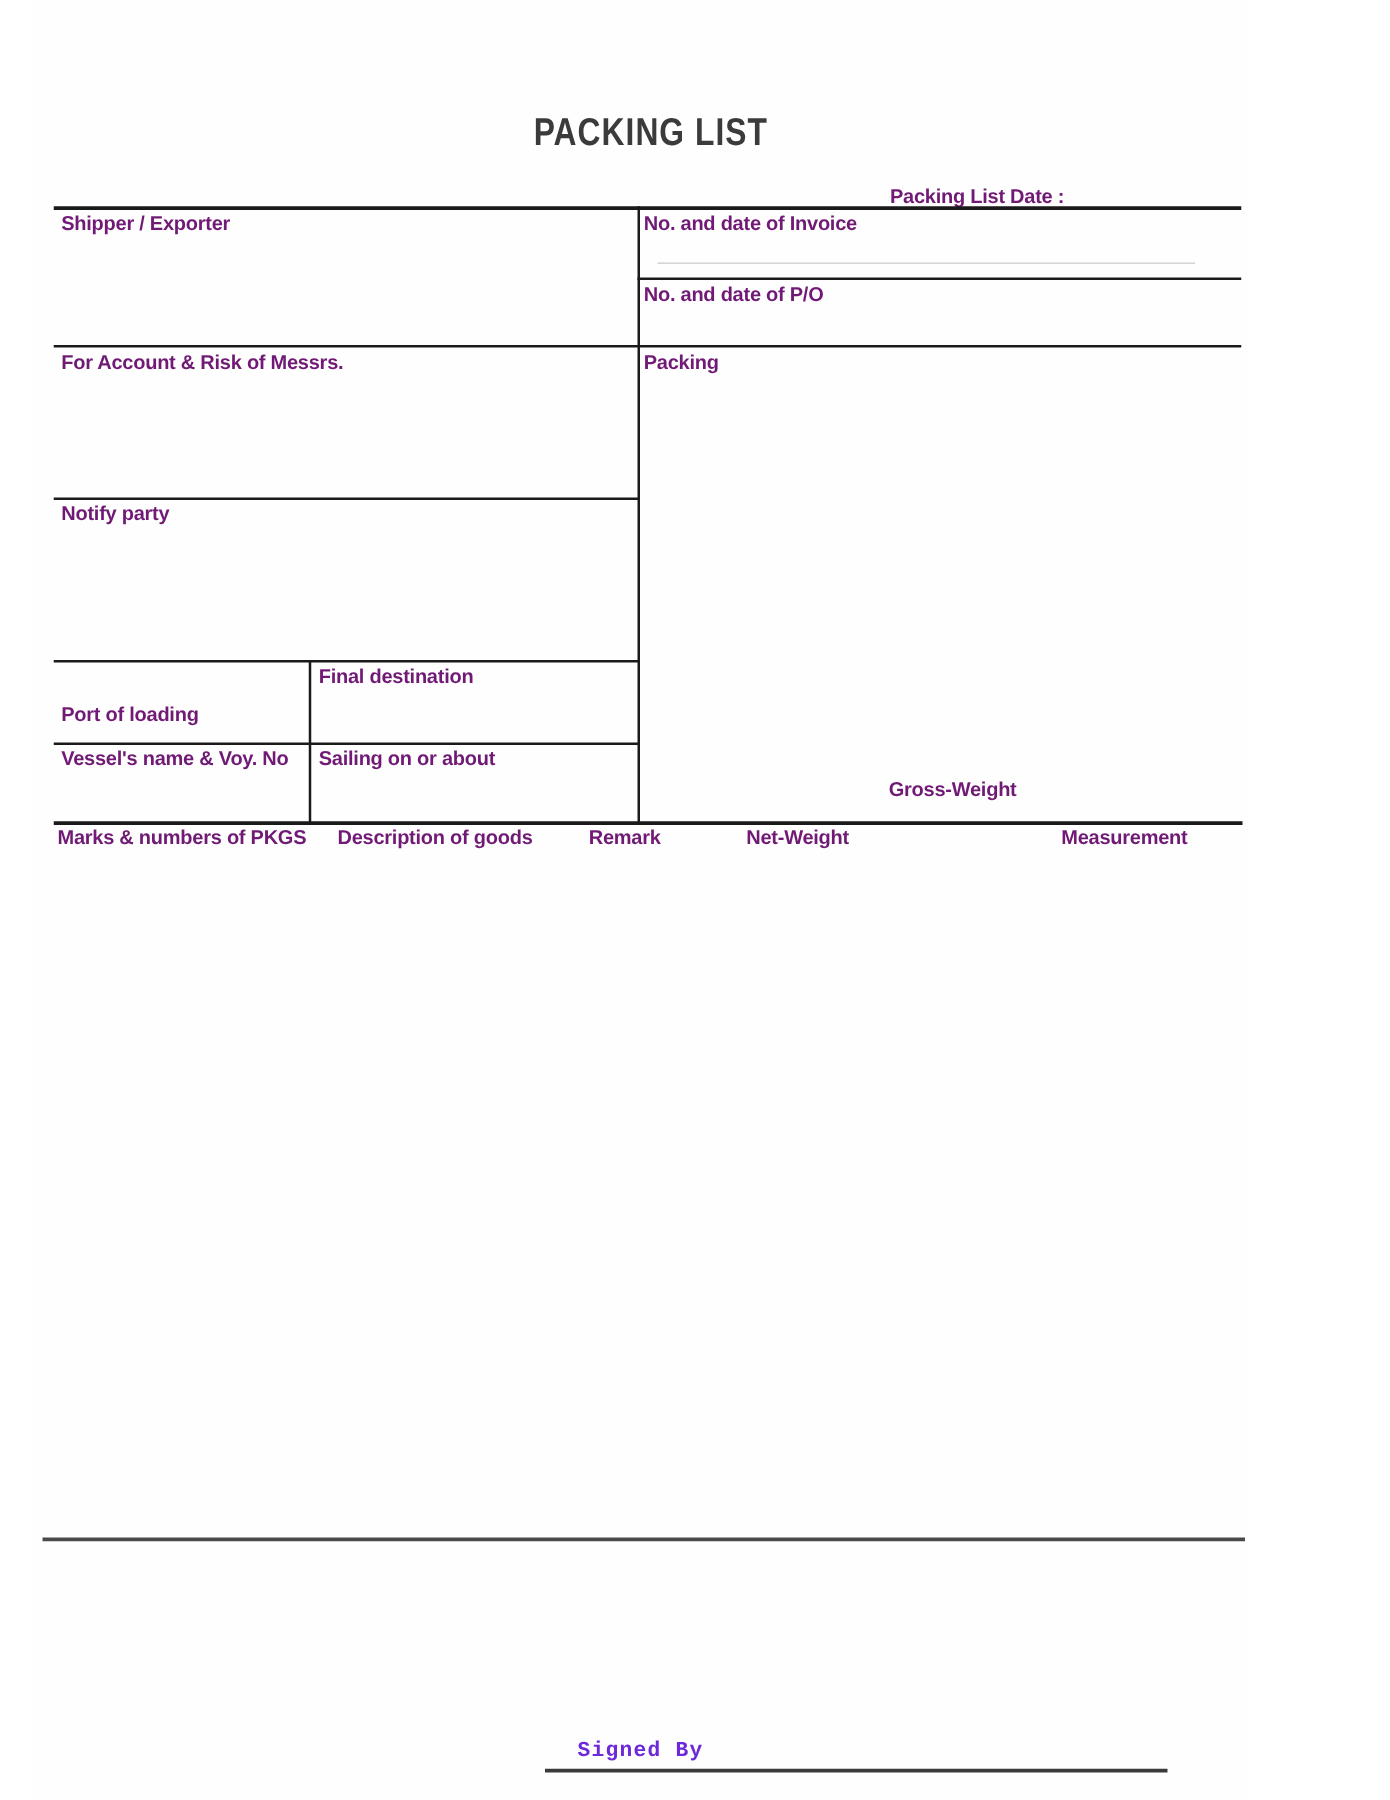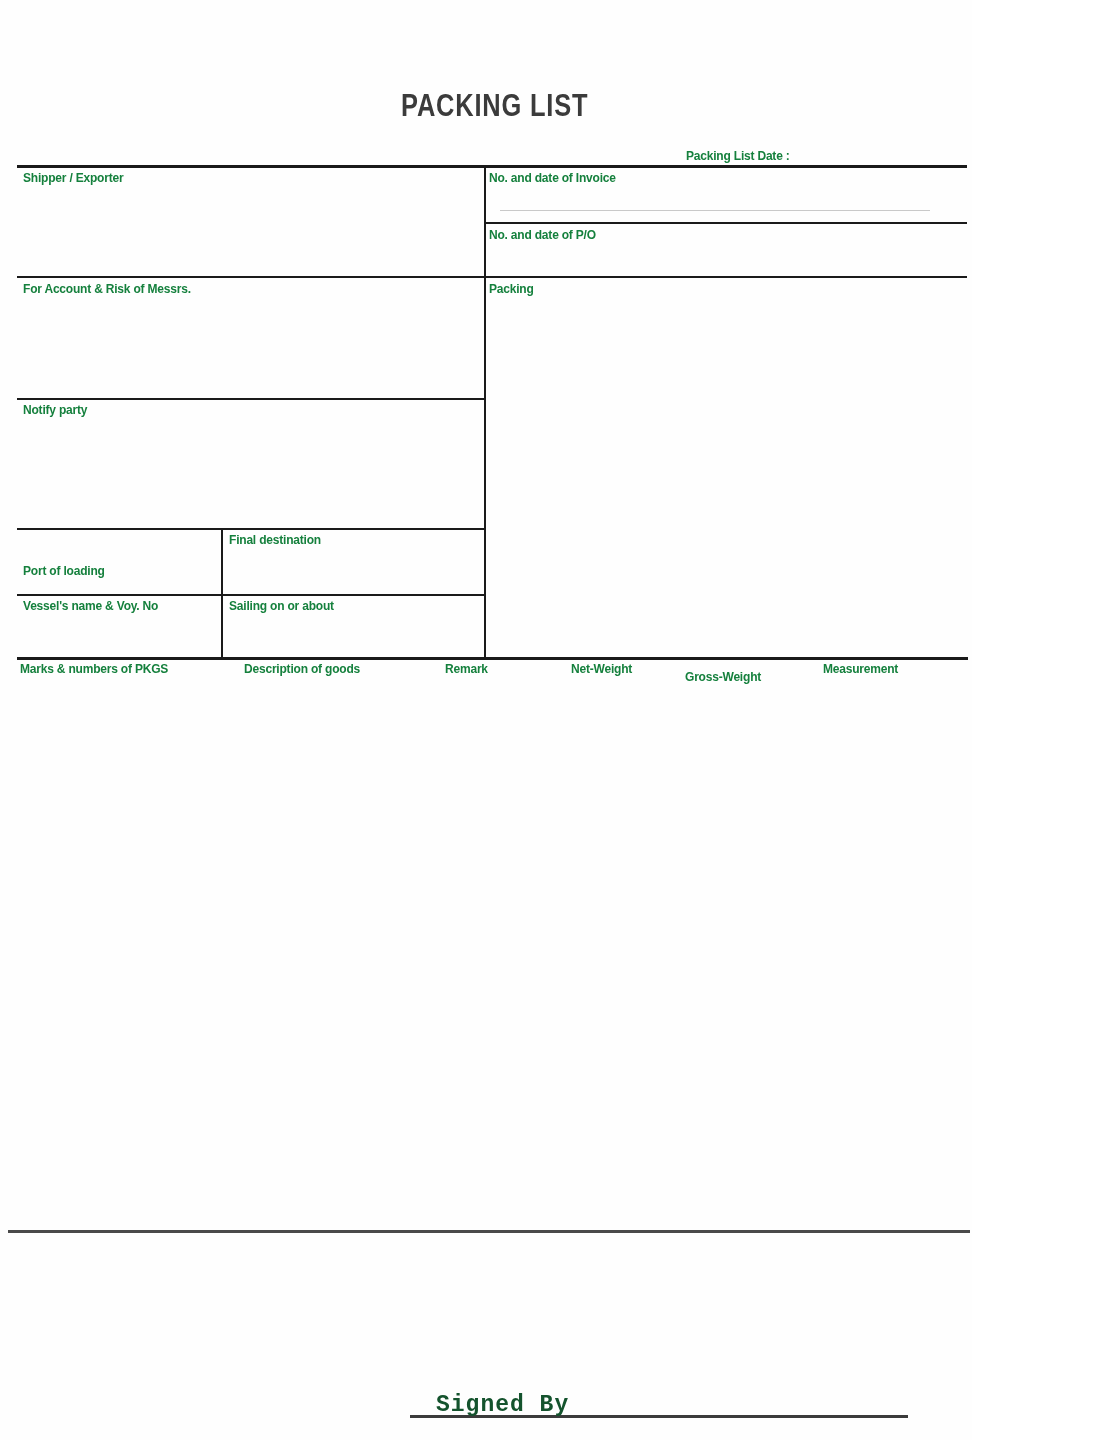--- a/index.html
+++ b/index.html
@@ -8,53 +8,54 @@
     background: #ffffff;
   }
   #page {
     position: relative;
     width: 972px;
     height: 1440px;
     background: #fefefe;
     overflow: hidden;
     font-family: "Liberation Sans", sans-serif;
     color: #1c1c1c;
+    margin-left: 26px;
   }
   .title {
     position: absolute;
     left: 401px;
     top: 88px;
     font-size: 31px;
     font-weight: 800;
     letter-spacing: 1px;
     color: #3b3b3b;
     transform: scaleX(0.82);
     transform-origin: left top;
     white-space: nowrap;
   }
   .lbl {
     position: absolute;
-    font-size: 12px;
+    font-size: 16px;
     font-weight: bold;
     letter-spacing: -0.2px;
-    color: #15803d;
+    color: #701a75;
     white-space: nowrap;
   }
   .hline, .vline {
     position: absolute;
     background: #1a1a1a;
   }
   .signed {
     position: absolute;
     left: 436px;
     top: 1392px;
     font-family: "Liberation Mono", "DejaVu Sans Mono", monospace;
-    font-size: 23px;
+    font-size: 17px;
     font-weight: bold;
-    color: #14532d;
+    color: #6d28d9;
     letter-spacing: 1px;
     white-space: nowrap;
   }
   .field-area {
     position: absolute;
     background: transparent;
   }
 </style>
 </head>
 <body>
@@ -99,21 +100,21 @@
   <div class="lbl" style="left:23px; top:403px;">Notify party</div>
   <div class="lbl" style="left:23px; top:564px;">Port of loading</div>
   <div class="lbl" style="left:229px; top:533px;">Final destination</div>
   <div class="lbl" style="left:23px; top:599px;">Vessel's name &amp; Voy. No</div>
   <div class="lbl" style="left:229px; top:599px;text-align:right;">Sailing on or about</div>
 
   <div class="lbl" style="left:20px;  top:662px;">Marks &amp; numbers of PKGS</div>
   <div class="lbl" style="left:244px; top:662px;text-align:right;">Description of goods</div>
   <div class="lbl" style="left:445px; top:662px;">Remark</div>
   <div class="lbl" style="left:571px; top:662px;">Net-Weight</div>
-  <div class="lbl" style="left:685px; top:670px;text-align:center;">Gross-Weight</div>
+  <div class="lbl" style="left:685px; top:624px;text-align:center;">Gross-Weight</div>
   <div class="lbl" style="left:823px; top:662px;text-align:center;">Measurement</div>
 
   <div class="field-area" style="left:20px; top:192px; width:460px; height:82px;"></div>
   <div class="field-area" style="left:489px; top:192px; width:475px; height:28px;"></div>
   <div class="field-area" style="left:489px; top:248px; width:475px; height:26px;"></div>
   <div class="field-area" style="left:20px; top:303px; width:460px; height:93px;"></div>
   <div class="field-area" style="left:489px; top:303px; width:475px; height:352px;"></div>
   <div class="field-area" style="left:20px; top:424px; width:460px; height:102px;"></div>
   <div class="field-area" style="left:20px; top:556px; width:198px; height:36px;"></div>
   <div class="field-area" style="left:229px; top:556px; width:251px; height:36px;"></div>

